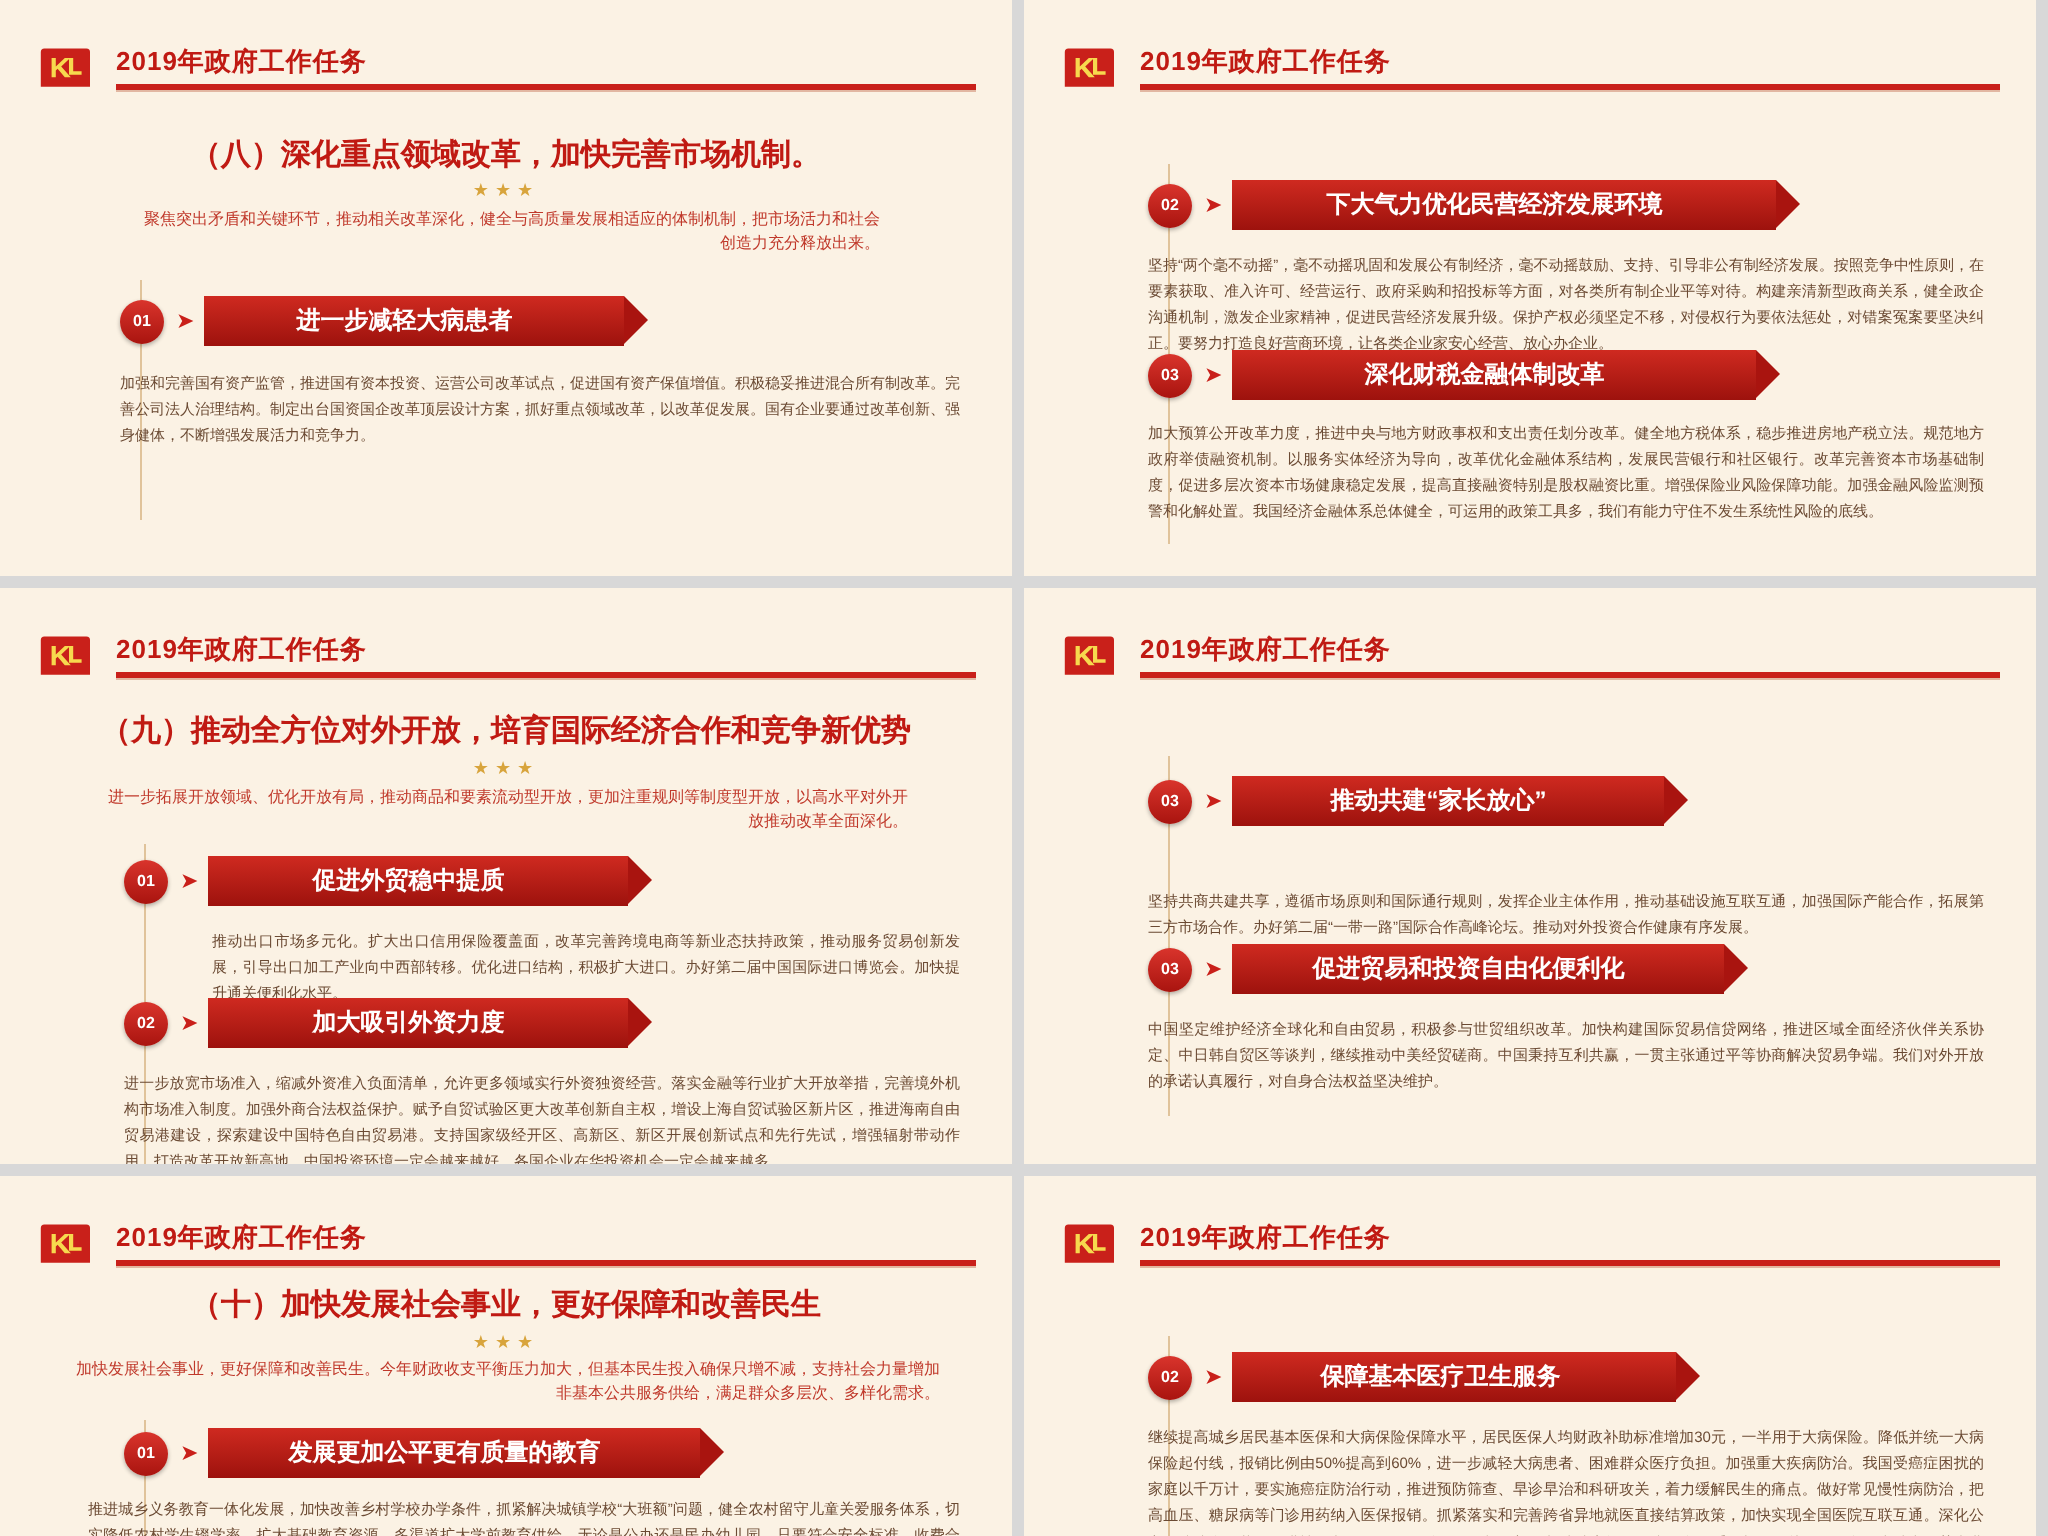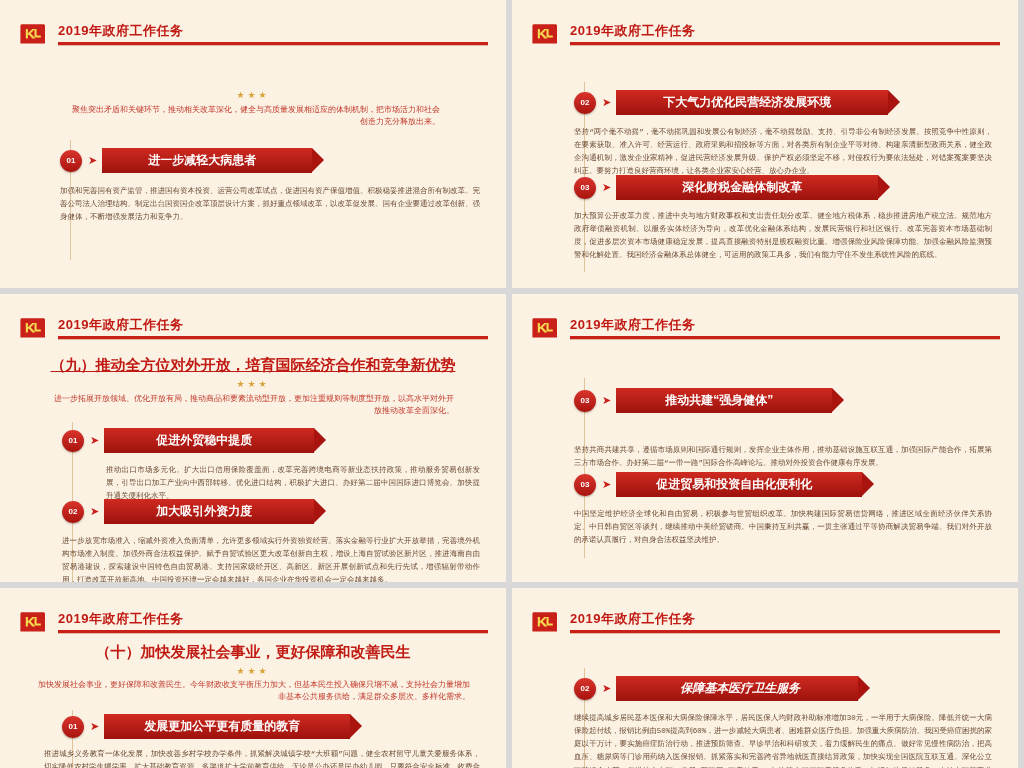--- a/index.html
+++ b/index.html
@@ -80,21 +80,20 @@
   .banner:after{
     content:"";position:absolute;right:-12px;top:0;
     border-top:12.5px solid transparent;
     border-bottom:12.5px solid transparent;
     border-left:12px solid #a9140f;
   }
   .body-text{
     position:absolute;
     color:#6b4a33;font-size:7.5px;line-height:1.75;
     text-align:justify;
-    font-family:Liberation Mono, monospace;
   }
   
   .vline{
     position:absolute;width:1px;background:#e0c39a;
   }
 </style>
 </head>
 <body>
 
 <div class="grid">
@@ -103,20 +102,21 @@
     <div class="hdr">
       <svg class="emblem" viewBox="0 0 100 100">
         <path d="M8 78 L8 20 C8 16 10 14 14 14 L84 14 C88 14 90 16 90 20 L90 78 Z" fill="#c9201a"></path>
         <path d="M26 62 L26 30 L33 30 L33 44 L48 30 L57 30 L42 44 L58 62 L48 62 L36 48 L33 51 L33 62 Z" fill="#f7d94e"></path>
         <path d="M55 30 L62 30 L62 52 L76 52 L76 58 L55 58 Z" fill="#f7d94e"></path>
       </svg>
       <div class="hdr-title">2019年政府工作任务</div>
       <div class="hdr-rule"></div>
     </div>
 
+    <div class="big-title" style="top:68px;">（八）深化重点领域改革，加快完善市场机制。</div>
     <div class="stars" style="top:90px;">★★★</div>
     <div class="lead" style="top:104px;left:66px;right:66px;">聚焦突出矛盾和关键环节，推动相关改革深化，健全与高质量发展相适应的体制机制，把市场活力和社会创造力充分释放出来。</div>
 
     <div class="vline" style="left:70px;top:140px;height:120px;"></div>
 
     <div class="row" style="top:148px;left:60px;">
       <div class="num">01</div>
       <div class="chev">➤</div>
       <div class="banner" style="width:180px;justify-content:center;padding:0 20px 0 10px;">进一步减轻大病患者</div>
     </div>
@@ -156,21 +156,21 @@
     <div class="hdr">
       <svg class="emblem" viewBox="0 0 100 100">
         <path d="M8 78 L8 20 C8 16 10 14 14 14 L84 14 C88 14 90 16 90 20 L90 78 Z" fill="#c9201a"></path>
         <path d="M26 62 L26 30 L33 30 L33 44 L48 30 L57 30 L42 44 L58 62 L48 62 L36 48 L33 51 L33 62 Z" fill="#f7d94e"></path>
         <path d="M55 30 L62 30 L62 52 L76 52 L76 58 L55 58 Z" fill="#f7d94e"></path>
       </svg>
       <div class="hdr-title">2019年政府工作任务</div>
       <div class="hdr-rule"></div>
     </div>
 
-    <div class="big-title" style="top:62px;text-decoration:underline;">（九）推动全方位对外开放，培育国际经济合作和竞争新优势</div>
+    <div class="big-title" style="top:62px;">（九）推动全方位对外开放，培育国际经济合作和竞争新优势</div>
     <div class="stars" style="top:85px;">★★★</div>
     <div class="lead" style="top:99px;left:52px;right:52px;">进一步拓展开放领域、优化开放有局，推动商品和要素流动型开放，更加注重规则等制度型开放，以高水平对外开放推动改革全面深化。</div>
 
     <div class="vline" style="left:72px;top:128px;height:160px;"></div>
 
     <div class="row" style="top:134px;left:62px;">
       <div class="num">01</div>
       <div class="chev">➤</div>
       <div class="banner" style="width:180px;justify-content:center;padding:0 20px 0 10px;">促进外贸稳中提质</div>
     </div>
@@ -193,21 +193,21 @@
       </svg>
       <div class="hdr-title">2019年政府工作任务</div>
       <div class="hdr-rule"></div>
     </div>
 
     <div class="vline" style="left:72px;top:84px;height:180px;"></div>
 
     <div class="row" style="top:94px;left:62px;">
       <div class="num">03</div>
       <div class="chev">➤</div>
-      <div class="banner" style="width:186px;justify-content:center;padding:0 20px 0 10px;">推动共建“强身健体”</div>
+      <div class="banner" style="width:186px;justify-content:center;padding:0 20px 0 10px;">推动共建“家长放心”</div>
     </div>
     <div class="body-text" style="top:130px;left:62px;right:26px;margin-top:20px;">坚持共商共建共享，遵循市场原则和国际通行规则，发挥企业主体作用，推动基础设施互联互通，加强国际产能合作，拓展第三方市场合作。办好第二届“一带一路”国际合作高峰论坛。推动对外投资合作健康有序发展。</div>
 
     <div class="row" style="top:178px;left:62px;">
       <div class="num">03</div>
       <div class="chev">➤</div>
       <div class="banner" style="width:216px;justify-content:center;padding:0 20px 0 10px;">促进贸易和投资自由化便利化</div>
     </div>
     <div class="body-text" style="top:214px;left:62px;right:26px;">中国坚定维护经济全球化和自由贸易，积极参与世贸组织改革。加快构建国际贸易信贷网络，推进区域全面经济伙伴关系协定、中日韩自贸区等谈判，继续推动中美经贸磋商。中国秉持互利共赢，一贯主张通过平等协商解决贸易争端。我们对外开放的承诺认真履行，对自身合法权益坚决维护。</div>
   </div>
@@ -246,18 +246,18 @@
       </svg>
       <div class="hdr-title">2019年政府工作任务</div>
       <div class="hdr-rule"></div>
     </div>
 
     <div class="vline" style="left:72px;top:80px;height:110px;"></div>
 
     <div class="row" style="top:88px;left:62px;">
       <div class="num">02</div>
       <div class="chev">➤</div>
-      <div class="banner" style="width:196px;justify-content:center;padding:0 20px 0 26px;font-style:italic;">保障基本医疗卫生服务</div>
+      <div class="banner" style="width:196px;justify-content:center;padding:0 20px 0 6px;">保障基本医疗卫生服务</div>
     </div>
     <div class="body-text" style="top:124px;left:62px;right:26px;">继续提高城乡居民基本医保和大病保险保障水平，居民医保人均财政补助标准增加30元，一半用于大病保险。降低并统一大病保险起付线，报销比例由50%提高到60%，进一步减轻大病患者、困难群众医疗负担。加强重大疾病防治。我国受癌症困扰的家庭以千万计，要实施癌症防治行动，推进预防筛查、早诊早治和科研攻关，着力缓解民生的痛点。做好常见慢性病防治，把高血压、糖尿病等门诊用药纳入医保报销。抓紧落实和完善跨省异地就医直接结算政策，加快实现全国医院互联互通。深化公立医院综合改革。促进社会办医。发展“互联网+医疗健康”，加快建立远程医疗服务体系。加强妇幼保健服务。支持中医药事业传承创新发展。</div>
   </div>
 
 </div>
 
 </body></html>

